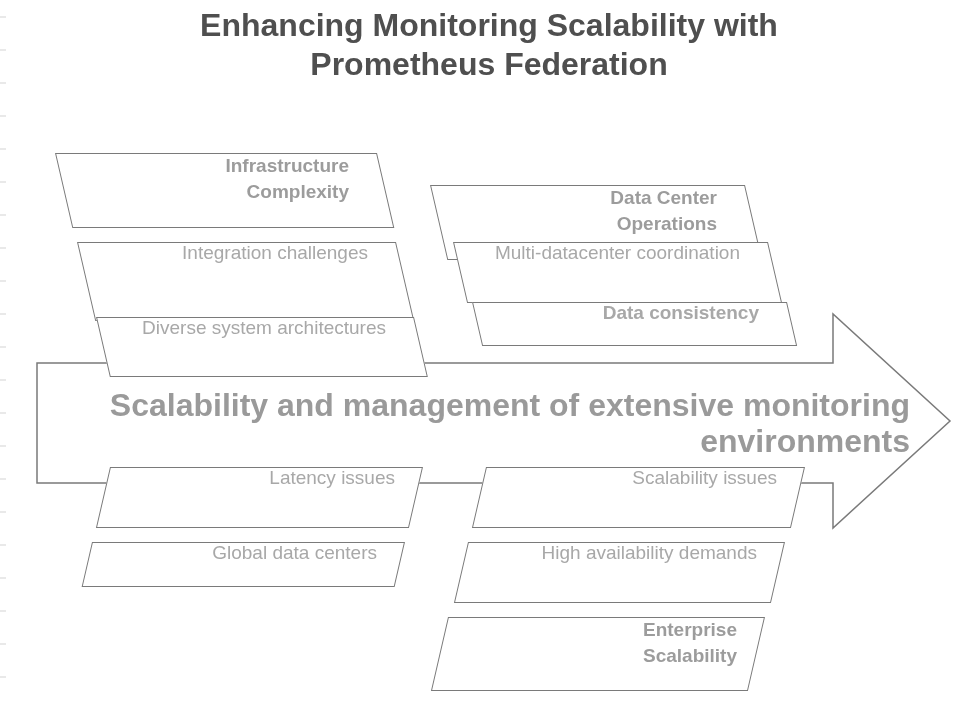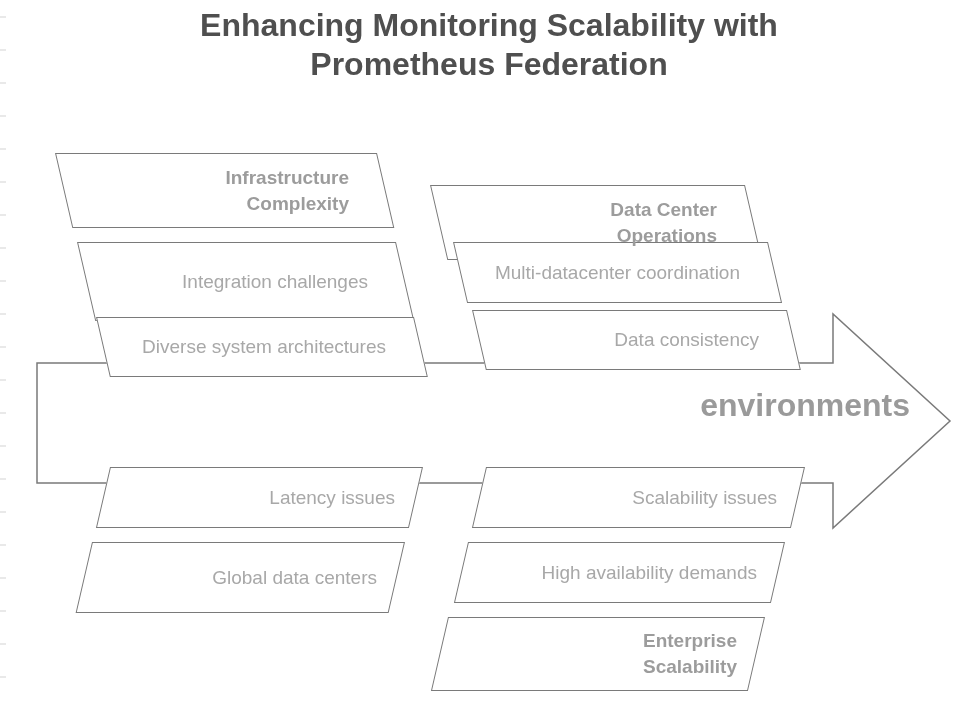--- a/index.html
+++ b/index.html
@@ -42,21 +42,21 @@
     font-weight: bold;
     line-height: 36px;
     color: #9a9a9a;
     white-space: nowrap;
   }
 
   
   .pg {
     position: absolute;
     display: flex;
-    align-items: center;
+    align-items: flex-start;
     justify-content: flex-end;
     padding-right: 28px;
     box-sizing: border-box;
   }
   .pg::before {
     content: "";
     position: absolute;
     inset: 0;
     background: #ffffff;
     border: 1.4px solid #7a7a7a;
@@ -79,23 +79,23 @@
     text-align: right;
     white-space: nowrap;
   }
 
   
   #tl-hdr { left: 55px;  top: 153px; width: 322px; height: 75px; }
   #tl-r1  { left: 77px;  top: 242px; width: 319px; height: 79px; }
   #tl-r2  { left: 96px;  top: 317px; width: 318px; height: 60px; }
   #tr-hdr { left: 430px; top: 153px; width: 315px; height: 75px; margin-top: 32px; }
   #tr-r1  { left: 453px; top: 242px; width: 315px; height: 61px; }
-  #tr-r2  { left: 472px; top: 310px; width: 315px; height: 60px; }
+  #tr-r2  { left: 472px; top: 302px; width: 315px; height: 44px; font-weight: bold; }
   #bl-r1  { left: 110px; top: 467px; width: 313px; height: 61px; }
-  #bl-r2  { left: 92px;  top: 542px; width: 313px; height: 71px; }
+  #bl-r2  { left: 92px;  top: 542px; width: 313px; height: 45px; }
   #bl-hdr { left: 73px;  top: 617px; width: 318px; height: 74px; }
   #br-r1  { left: 486px; top: 467px; width: 319px; height: 61px; }
   #br-r2  { left: 468px; top: 542px; width: 317px; height: 61px; }
   #br-hdr { left: 448px; top: 617px; width: 317px; height: 74px; }
 </style>
 </head>
 <body>
 
 <div class="canvas">
 
@@ -130,20 +130,21 @@
     </span>
   </div>
   <div id="tr-r1" class="pg lean-back">
     <span class="row-label">Multi-datacenter coordination</span>
   </div>
   <div id="tr-r2" class="pg lean-back">
     <span class="row-label">Data consistency</span>
   </div>
 
   <div class="arrow-label">
+    <div>Scalability and management of extensive monitoring</div>
     <div>environments</div>
   </div>
 
   <div id="bl-r1" class="pg lean-fwd">
     <span class="row-label">Latency issues</span>
   </div>
   <div id="bl-r2" class="pg lean-fwd">
     <span class="row-label">Global data centers</span>
   </div>
 

